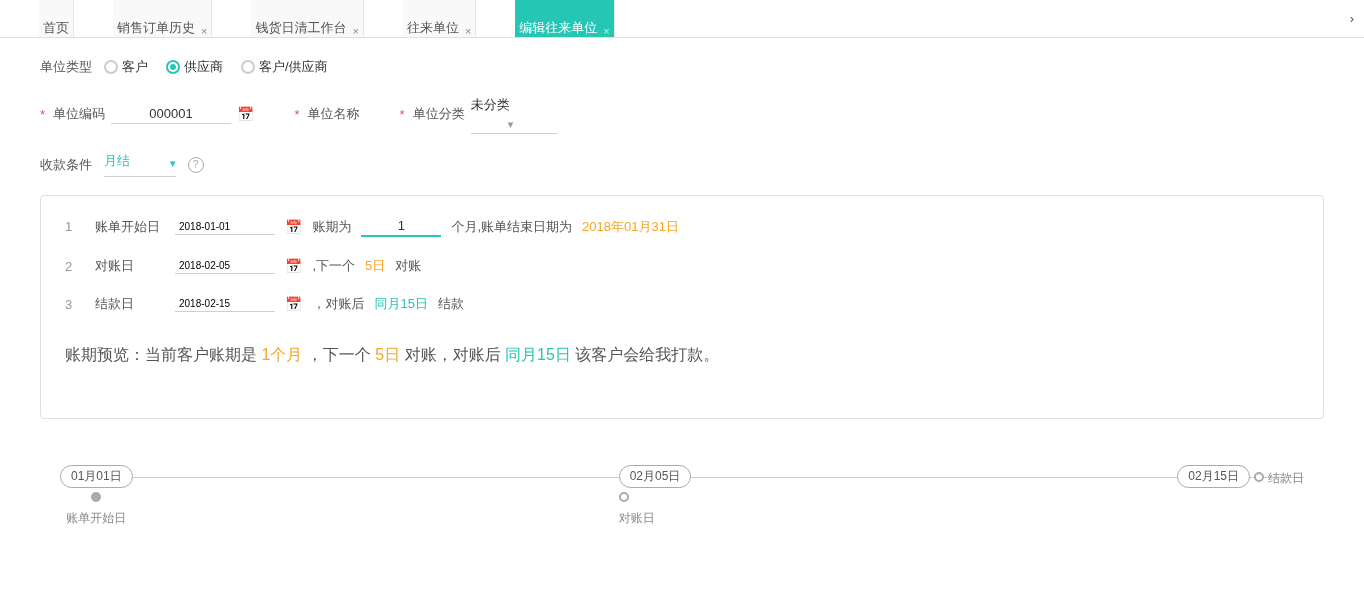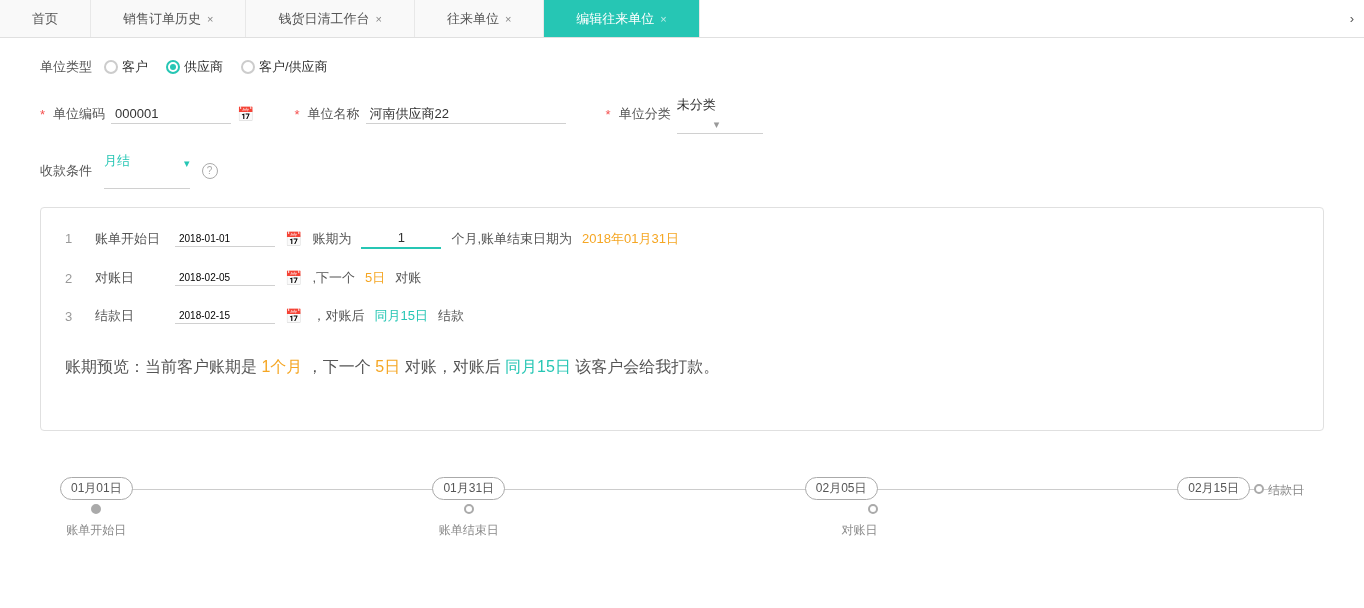--- a/index.html
+++ b/index.html
@@ -8,29 +8,30 @@
     
     .tab-bar {
       display: flex;
       align-items: stretch;
       background: #fff;
       border-bottom: 1px solid #e0e0e0;
       height: 38px;
     }
     .tab {
       display: flex;
-      align-items: center;
-      padding: 0 32px;
+      align-items: flex-end;
+      padding: 0 4px;
       cursor: pointer;
       font-size: 13px;
       color: #555;
       border-right: 1px solid #e8e8e8;
       white-space: nowrap;
       gap: 6px;
       background: #f9f9f9;
+      margin-left: 39px;
     }
     .tab.active {
       background: #26c6b4;
       color: #fff;
     }
     .tab .close-icon {
       font-size: 11px;
       opacity: 0.7;
       cursor: pointer;
     }
@@ -101,40 +102,41 @@
 
     .input-field {
       border: none;
       border-bottom: 1px solid #d0d0d0;
       outline: none;
       padding: 2px 4px;
       font-size: 13px;
       color: #333;
       background: transparent;
       width: 180px;
+      text-align: center;
     }
 
     .field-group {
       display: flex;
       align-items: center;
       gap: 6px;
     }
 
     .calendar-icon {
       color: #26c6b4;
       cursor: pointer;
       font-size: 14px;
     }
 
     .dropdown-group {
       display: flex;
       align-items: flex-end;
-      gap: 20px;
+      gap: 6px;
       border-bottom: 1px solid #d0d0d0;
-      padding-bottom: 18px;
+      padding-bottom: 6px;
     }
     .dropdown-value {
       color: #26c6b4;
       font-size: 13px;
       min-width: 60px;
     }
     .dropdown-arrow {
       color: #26c6b4;
       font-size: 11px;
       cursor: pointer;
@@ -293,21 +295,20 @@
   <div class="form-row" style="gap:40px;">
     <div class="field-group">
       <span class="required-star">*</span>
       <span class="form-label">单位编码</span>
       <input class="input-field" type="text" style="width: 120px;" value="000001">
       <span class="calendar-icon">📅</span>
     </div>
     <div class="field-group">
       <span class="required-star">*</span>
       <span class="form-label">单位名称</span>
-      <input class="input-field" type="text" style="width: 200px;" value="河南供应商22">
     </div>
     <div class="field-group">
       <span class="required-star">*</span>
       <span class="form-label">单位分类</span>
       <div class="dropdown-plain">
         <span class="dropdown-plain-value">未分类</span>
         <span class="dropdown-plain-arrow">▾</span>
       </div>
     </div>
   </div>
@@ -374,27 +375,22 @@
     <div style="position:absolute; top:42px; left:20px; right:20px; height:1px; background:#ccc;"></div>
 
     <div style="display:flex; justify-content:space-between; align-items:flex-start; position:relative;">
 
       <div style="display:flex; flex-direction:column; align-items:center; gap:4px;">
         <div style="border:1px solid #aaa; border-radius:12px; padding:2px 10px; font-size:12px; color:#555; background:#fff; white-space:nowrap;">01月01日</div>
         <div style="width:10px;height:10px;border-radius:50%;background:#aaa;border:2px solid #aaa;z-index:1;"></div>
         <div style="font-size:12px;color:#888;white-space:nowrap;margin-top:4px;">账单开始日</div>
       </div>
 
-      <div style="display:flex; flex-direction:column; align-items:center; gap:4px;">
-        <div style="border:1px solid #aaa; border-radius:12px; padding:2px 10px; font-size:12px; color:#555; background:#fff; white-space:nowrap;">01月31日</div>
-        <div style="width:10px;height:10px;border-radius:50%;background:#fff;border:2px solid #aaa;z-index:1;"></div>
-        <div style="font-size:12px;color:#888;white-space:nowrap;margin-top:4px;">账单结束日</div>
-      </div>
-
-      <div style="display:flex; flex-direction:column; align-items:flex-end; gap:4px;">
+
+      <div style="display:flex; flex-direction:column; align-items:flex-start; gap:4px;">
         <div style="border:1px solid #aaa; border-radius:12px; padding:2px 10px; font-size:12px; color:#555; background:#fff; white-space:nowrap;">02月05日</div>
         <div style="width:10px;height:10px;border-radius:50%;background:#fff;border:2px solid #aaa;z-index:1;"></div>
         <div style="font-size:12px;color:#888;white-space:nowrap;margin-top:4px;">对账日</div>
       </div>
 
       <div style="display:flex; flex-direction:row; align-items:center; gap:4px;">
         <div style="border:1px solid #aaa; border-radius:12px; padding:2px 10px; font-size:12px; color:#555; background:#fff; white-space:nowrap;">02月15日</div>
         <div style="width:10px;height:10px;border-radius:50%;background:#fff;border:2px solid #aaa;z-index:1;"></div>
         <div style="font-size:12px;color:#888;white-space:nowrap;margin-top:4px;">结款日</div>
       </div>

